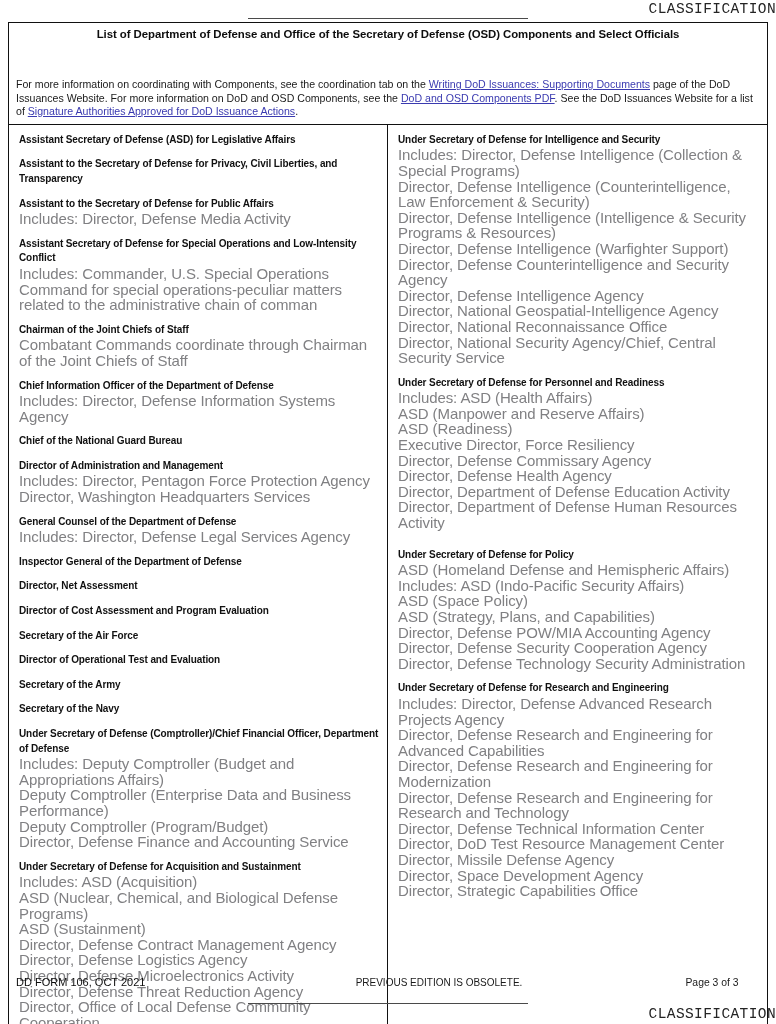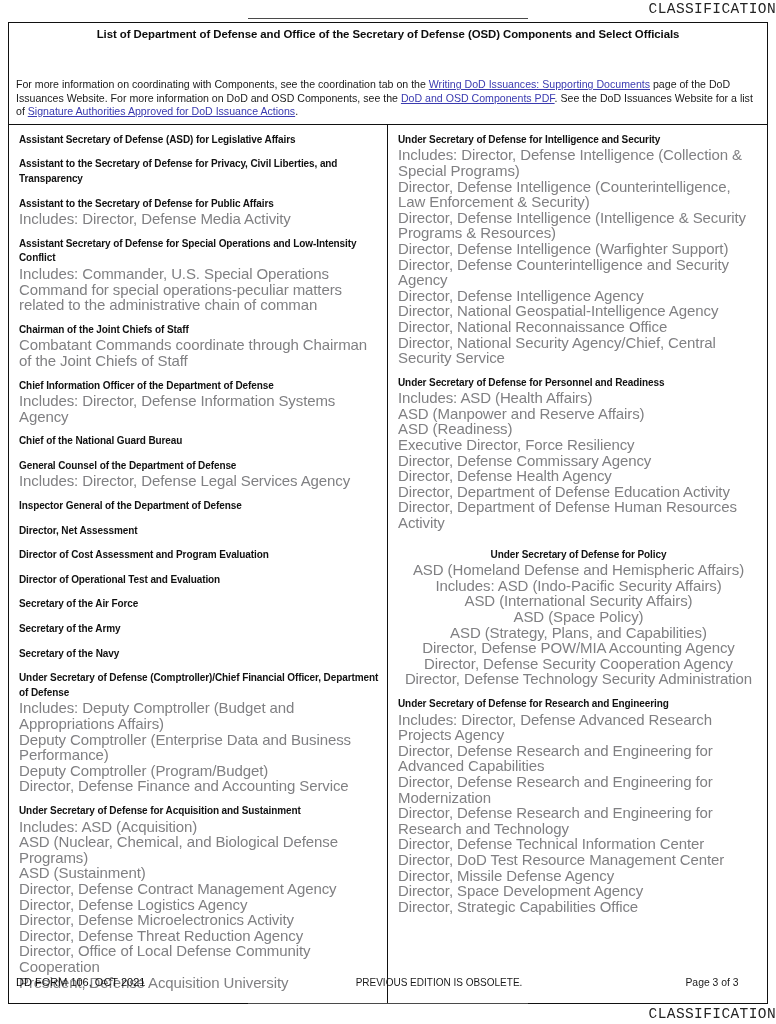--- a/index.html
+++ b/index.html
@@ -93,21 +93,21 @@
     width: 50%;
   }
   .col-left {
     border-right: 1.5px solid #111111;
   }
 
   .entry {
     margin-bottom: 10px;
   }
   .entry:last-child { margin-bottom: 0; }
-  .entry.extra-gap { margin-top: 17px; text-align: center; }
+  .entry.extra-gap { margin-top: 17px; }
 
   .entry-title {
     font-weight: bold;
     font-size: 10px;
     line-height: 14.6px;
     color: #111111;
     letter-spacing: -0.1px;
   }
   .entry-sub {
     font-size: 15px;
@@ -187,37 +187,42 @@
           <div class="entry-sub">Combatant Commands coordinate through Chairman of the Joint Chiefs of Staff</div>
         </div>
         <div class="entry">
           <div class="entry-title">Chief Information Officer of the Department of Defense</div>
           <div class="entry-sub">Includes:  Director, Defense Information Systems Agency</div>
         </div>
         <div class="entry">
           <div class="entry-title">Chief of the National Guard Bureau</div>
         </div>
         <div class="entry">
+          <div class="entry-title">Director of Administration and Management</div>
+          <div class="entry-sub">Includes:  Director, Pentagon Force Protection Agency</div>
+          <div class="entry-sub">Director, Washington Headquarters Services</div>
+        </div>
+        <div class="entry">
           <div class="entry-title">General Counsel of the Department of Defense</div>
           <div class="entry-sub">Includes:  Director, Defense Legal Services Agency</div>
         </div>
         <div class="entry">
           <div class="entry-title">Inspector General of the Department of Defense</div>
         </div>
         <div class="entry">
           <div class="entry-title">Director, Net Assessment</div>
         </div>
         <div class="entry">
           <div class="entry-title">Director of Cost Assessment and Program Evaluation</div>
         </div>
         <div class="entry">
+          <div class="entry-title">Secretary of the Air Force</div>
+        </div>
+        <div class="entry">
           <div class="entry-title">Director of Operational Test and Evaluation</div>
-        </div>
-        <div class="entry">
-          <div class="entry-title">Secretary of the Air Force</div>
         </div>
         <div class="entry">
           <div class="entry-title">Secretary of the Army</div>
         </div>
         <div class="entry">
           <div class="entry-title">Secretary of the Navy</div>
         </div>
         <div class="entry">
           <div class="entry-title">Under Secretary of Defense (Comptroller)/Chief Financial Officer, Department of Defense</div>
           <div class="entry-sub">Includes:  Deputy Comptroller (Budget and Appropriations Affairs)</div>
@@ -259,21 +264,20 @@
           <div class="entry-sub">Executive Director, Force Resiliency</div>
           <div class="entry-sub">Director, Defense Commissary Agency</div>
           <div class="entry-sub">Director, Defense Health Agency</div>
           <div class="entry-sub">Director, Department of Defense Education Activity</div>
           <div class="entry-sub">Director, Department of Defense Human Resources Activity</div>
         </div>
         <div class="entry extra-gap">
           <div class="entry-title">Under Secretary of Defense for Policy</div>
           <div class="entry-sub">ASD (Homeland Defense and Hemispheric Affairs)</div>
           <div class="entry-sub">Includes:  ASD (Indo-Pacific Security Affairs)</div>
-          <div class="entry-sub">ASD (International Security Affairs)</div>
           <div class="entry-sub">ASD (Space Policy)</div>
           <div class="entry-sub">ASD (Strategy, Plans, and Capabilities)</div>
           <div class="entry-sub">Director, Defense POW/MIA Accounting Agency</div>
           <div class="entry-sub">Director, Defense Security Cooperation Agency</div>
           <div class="entry-sub">Director, Defense Technology Security Administration</div>
         </div>
         <div class="entry">
           <div class="entry-title">Under Secretary of Defense for Research and Engineering</div>
           <div class="entry-sub">Includes:  Director, Defense Advanced Research Projects Agency</div>
           <div class="entry-sub">Director, Defense Research and Engineering for Advanced Capabilities</div>

